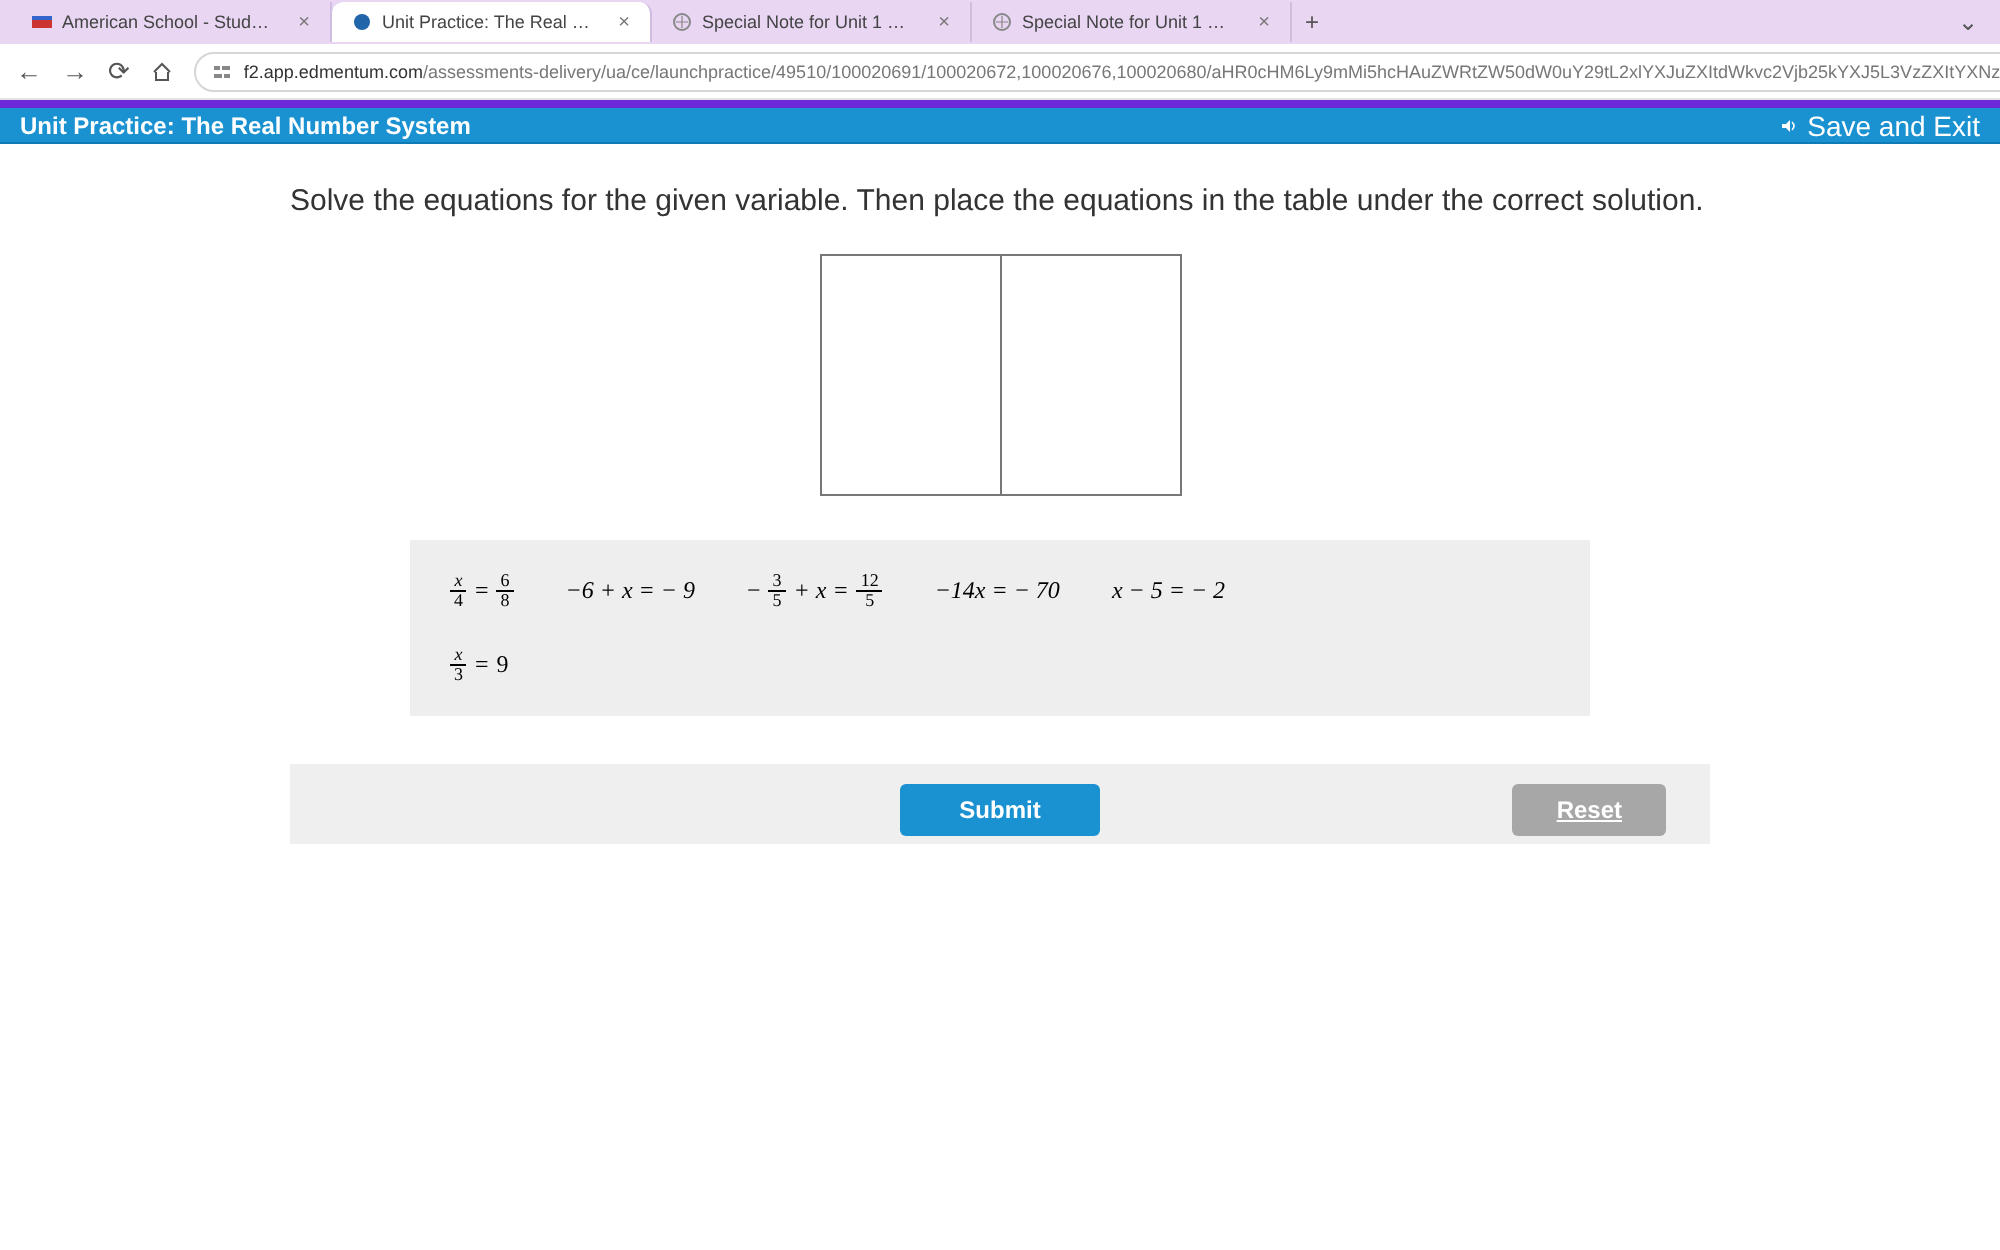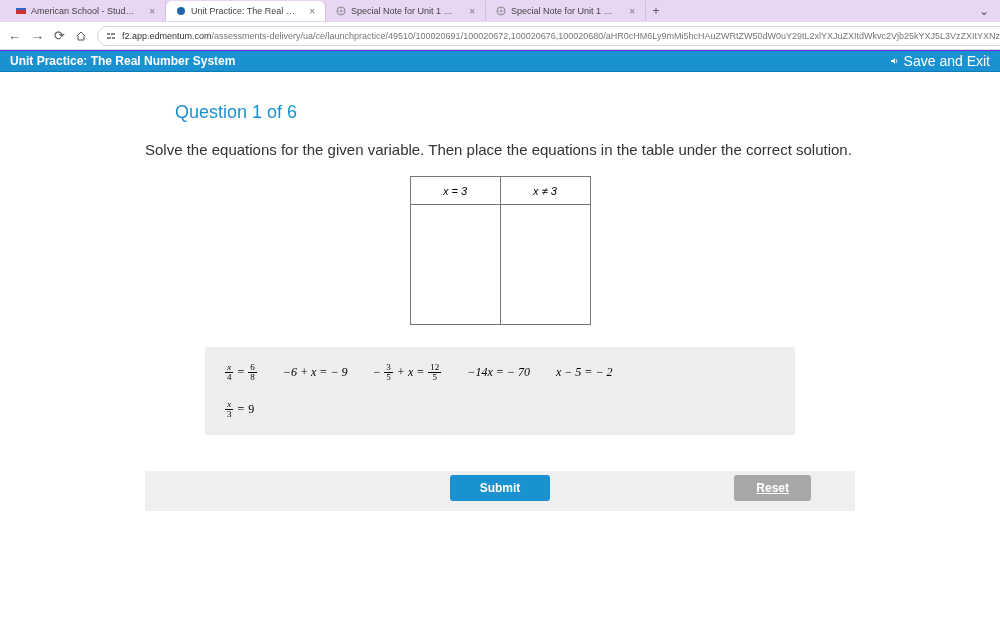--- a/index.html
+++ b/index.html
@@ -16,21 +16,21 @@
   .tab-strip .spacer { flex:1; }
   .win-ctrl { width:20px; text-align:center; color:#555;}
   
   
   .toolbar { display:flex; align-items:center; height:28px; padding:0 8px; gap:10px; background:#fff; border-bottom:1px solid #e3e3e3;}
   .nav-btn { color:#555; font-size:13px; width:14px; text-align:center; cursor:pointer;}
   .url-bar { flex:1; display:flex; align-items:center; height:20px; border:1px solid #d6d6d6; border-radius:12px; padding:0 8px; font-size:9px; color:#555; gap:6px;}
   .url-main { color:#333; white-space:nowrap; overflow:hidden; text-overflow:ellipsis;}
 
   
-  .page-bar { background:#1a91d0; color:#fff; display:flex; align-items:center; height:22px; padding:0 10px; border-bottom:1px solid #0f7bb5; border-top:1px solid #6d28d9;}
+  .page-bar { background:#1a91d0; color:#fff; display:flex; align-items:center; height:22px; padding:0 10px; border-bottom:1px solid #0f7bb5; border-top:4px solid #6d28d9;}
   .page-bar .title { font-size:12px; font-weight:bold; }
   .page-bar .spacer { flex:1; }
   .page-bar .save-exit { font-size:14px; display:flex; align-items:center; gap:4px; cursor:pointer;}
   .speaker { display:inline-block; }
 
   
   .content { max-width: 730px; margin: 0 auto; padding: 20px 10px 40px;}
   .question-heading { color:#1a91d0; font-size:18px; font-weight:500; margin: 10px 0 18px 30px;}
   .instructions { font-size:11px; color:#333; margin:0 0 6px 0;}
   .instruction2 { font-size:15px; color:#333; margin:0 0 18px 0;}
@@ -40,24 +40,24 @@
   .solution-table th { width:90px; height:28px; font-weight:normal; font-size:11px; font-style:italic;}
   .solution-table td { width:90px; height:120px; vertical-align:top;}
 
   .equation-tray { background:#eeeeee; padding:16px 20px; margin:0 60px; display:flex; flex-wrap:wrap; gap:18px 26px; align-items:center; font-size:12px;}
   .equation { font-family: 'Times New Roman', serif; font-size:12px; display:inline-flex; align-items:center; gap:4px; cursor:grab; white-space:nowrap;}
   .frac { display:inline-flex; flex-direction:column; align-items:center; font-size:9px; line-height:1;}
   .frac .num { border-bottom:1px solid #000; padding:0 2px;}
   .frac .den { padding:0 2px;}
   .it { font-style: italic; }
 
-  .button-bar { background:#efefef; margin-top:36px; padding:10px 30px; display:flex; align-items:flex-end; justify-content:center; position:relative; height:40px;}
+  .button-bar { background:#efefef; margin-top:24px; padding:10px 30px; display:flex; align-items:flex-start; justify-content:center; position:relative; height:40px;}
   .btn { border:none; border-radius:3px; padding:6px 30px; font-size:12px; font-weight:bold; color:#fff; cursor:pointer;}
   .submit { background:#1a91d0; }
-  .reset { background:#a7a7a7; position:absolute; right:44px; padding:6px 22px;text-decoration:underline;}
+  .reset { background:#a7a7a7; position:absolute; right:22px; padding:6px 22px;text-decoration:underline;}
 
   svg { display:block; }
 </style>
 </head>
 <body>
 
 <div class="tab-strip">
   <div class="tab">
     <span class="favicon">
       <svg width="10" height="10">
@@ -134,30 +134,25 @@
       <svg width="10" height="10" viewBox="0 0 10 10">
           <path d="M1 4 H3 L5 2 V8 L3 6 H1 Z" fill="#fff"></path>
           <path d="M6 3 Q8 5 6 7" fill="none" stroke="#fff" stroke-width="0.8"></path>
         </svg>
     </span>
     <span>Save and Exit</span>
   </div>
 </div>
 
 <div class="content">
-  <div class="question-heading">Question 1 of 6</div>
 
   <p class="instruction2">Solve the equations for the given variable. Then place the equations in the table under the correct solution.</p>
 
   <table class="solution-table">
     <tbody>
-        <tr>
-      <th>x = 3</th>
-      <th>x ≠ 3</th>
-    </tr>
     <tr>
       <td></td>
       <td></td>
     </tr>
   </tbody>
     </table>
 
   <div class="equation-tray">
 
     <span class="equation">

